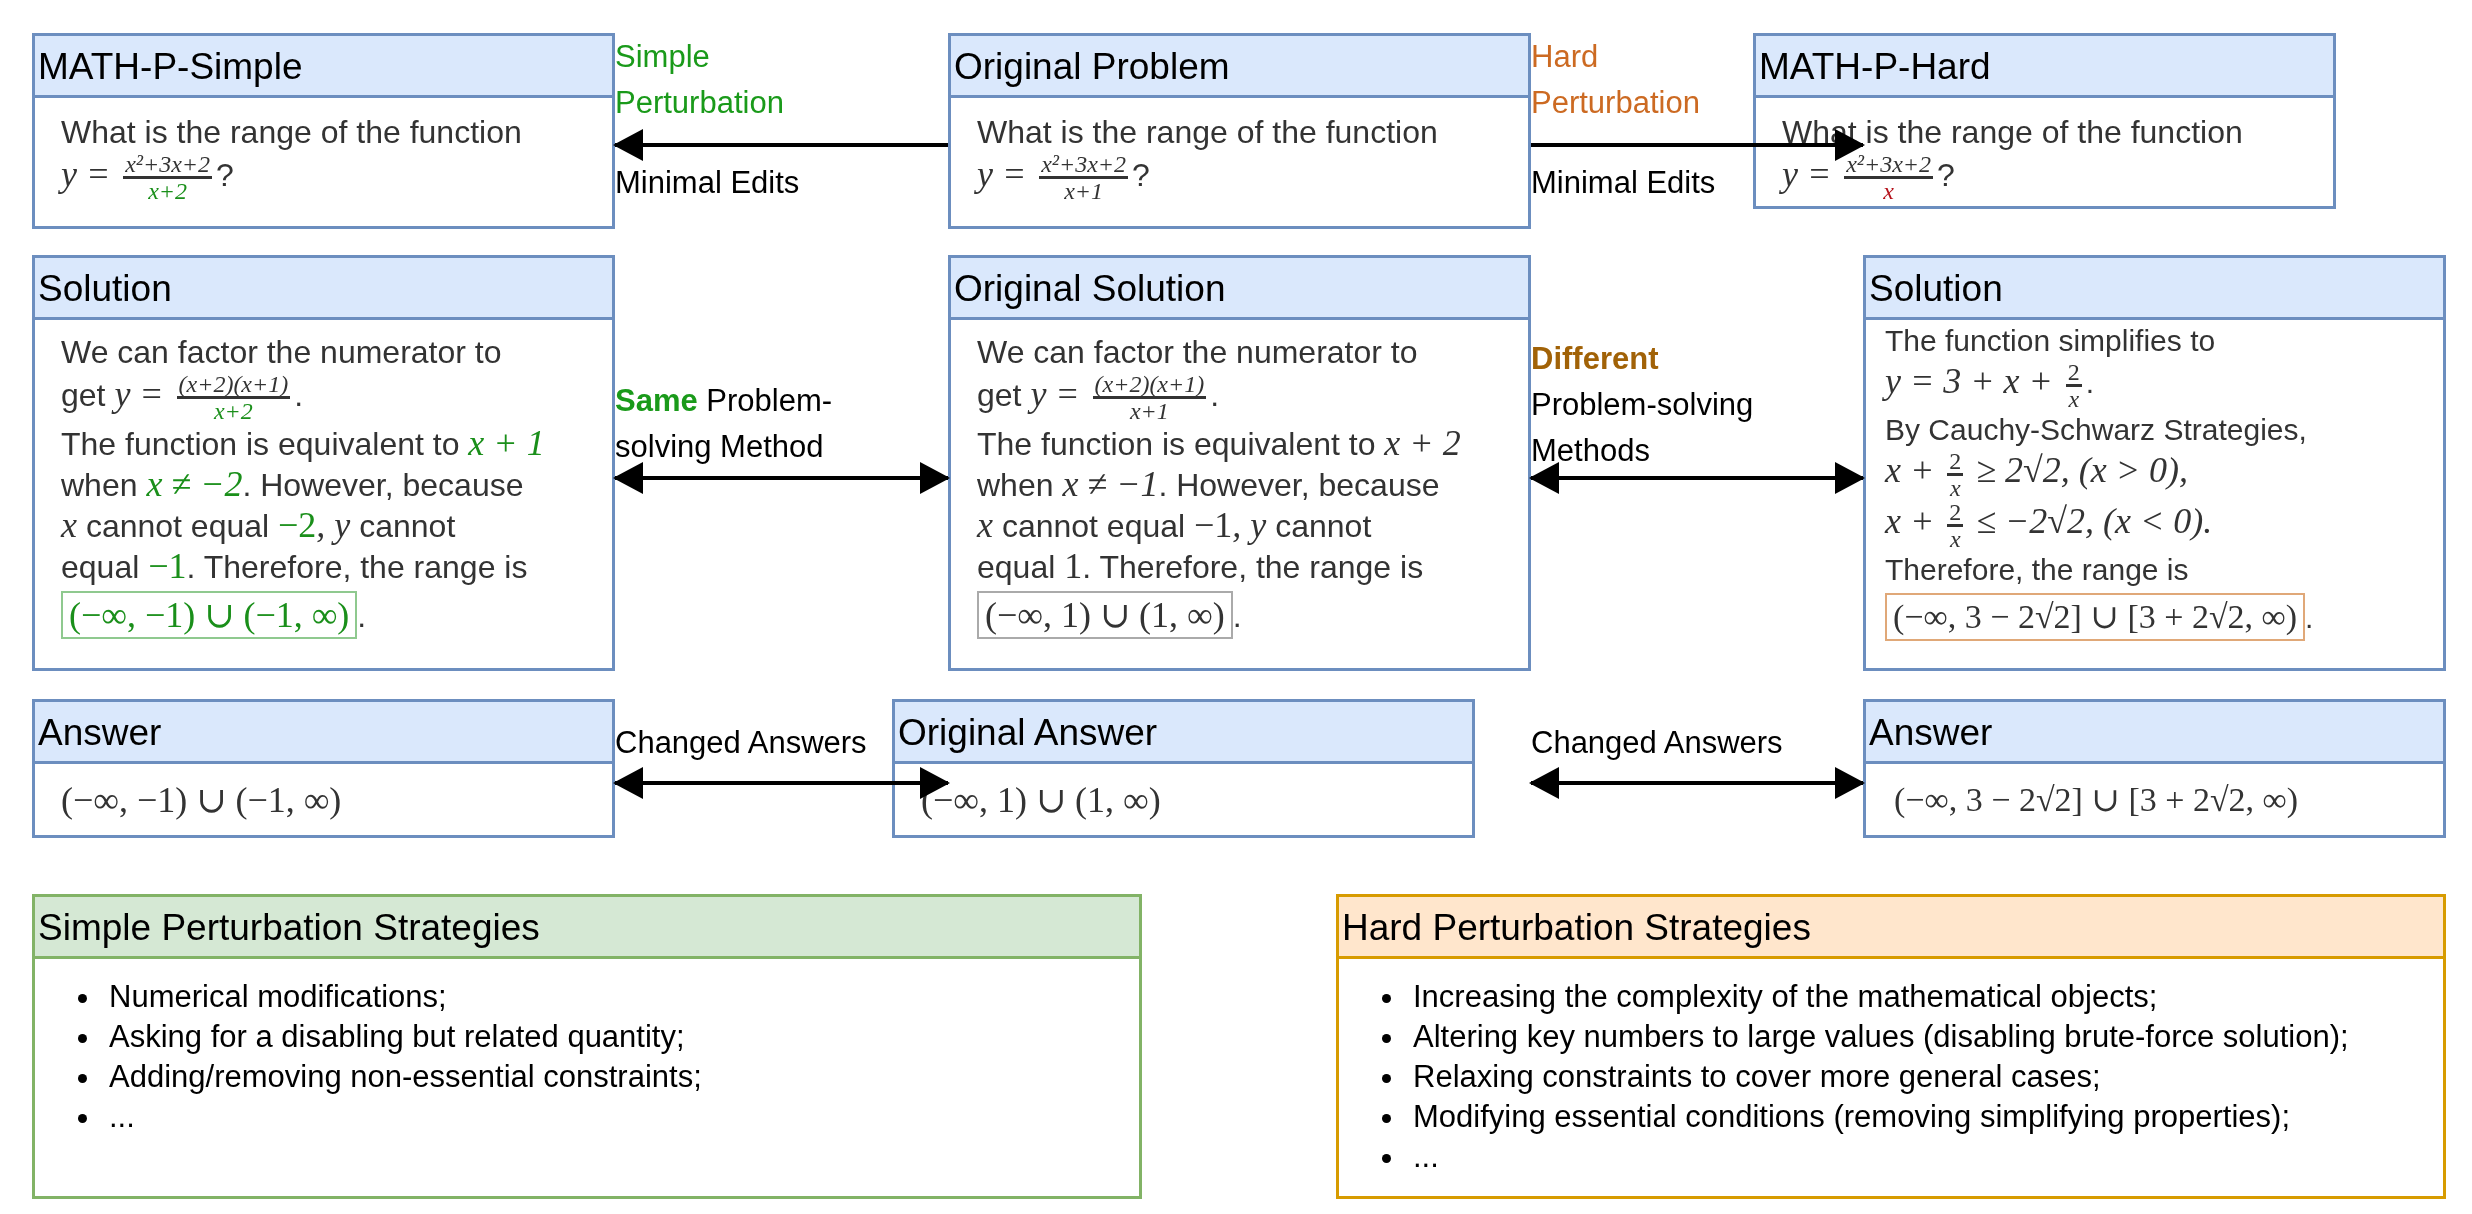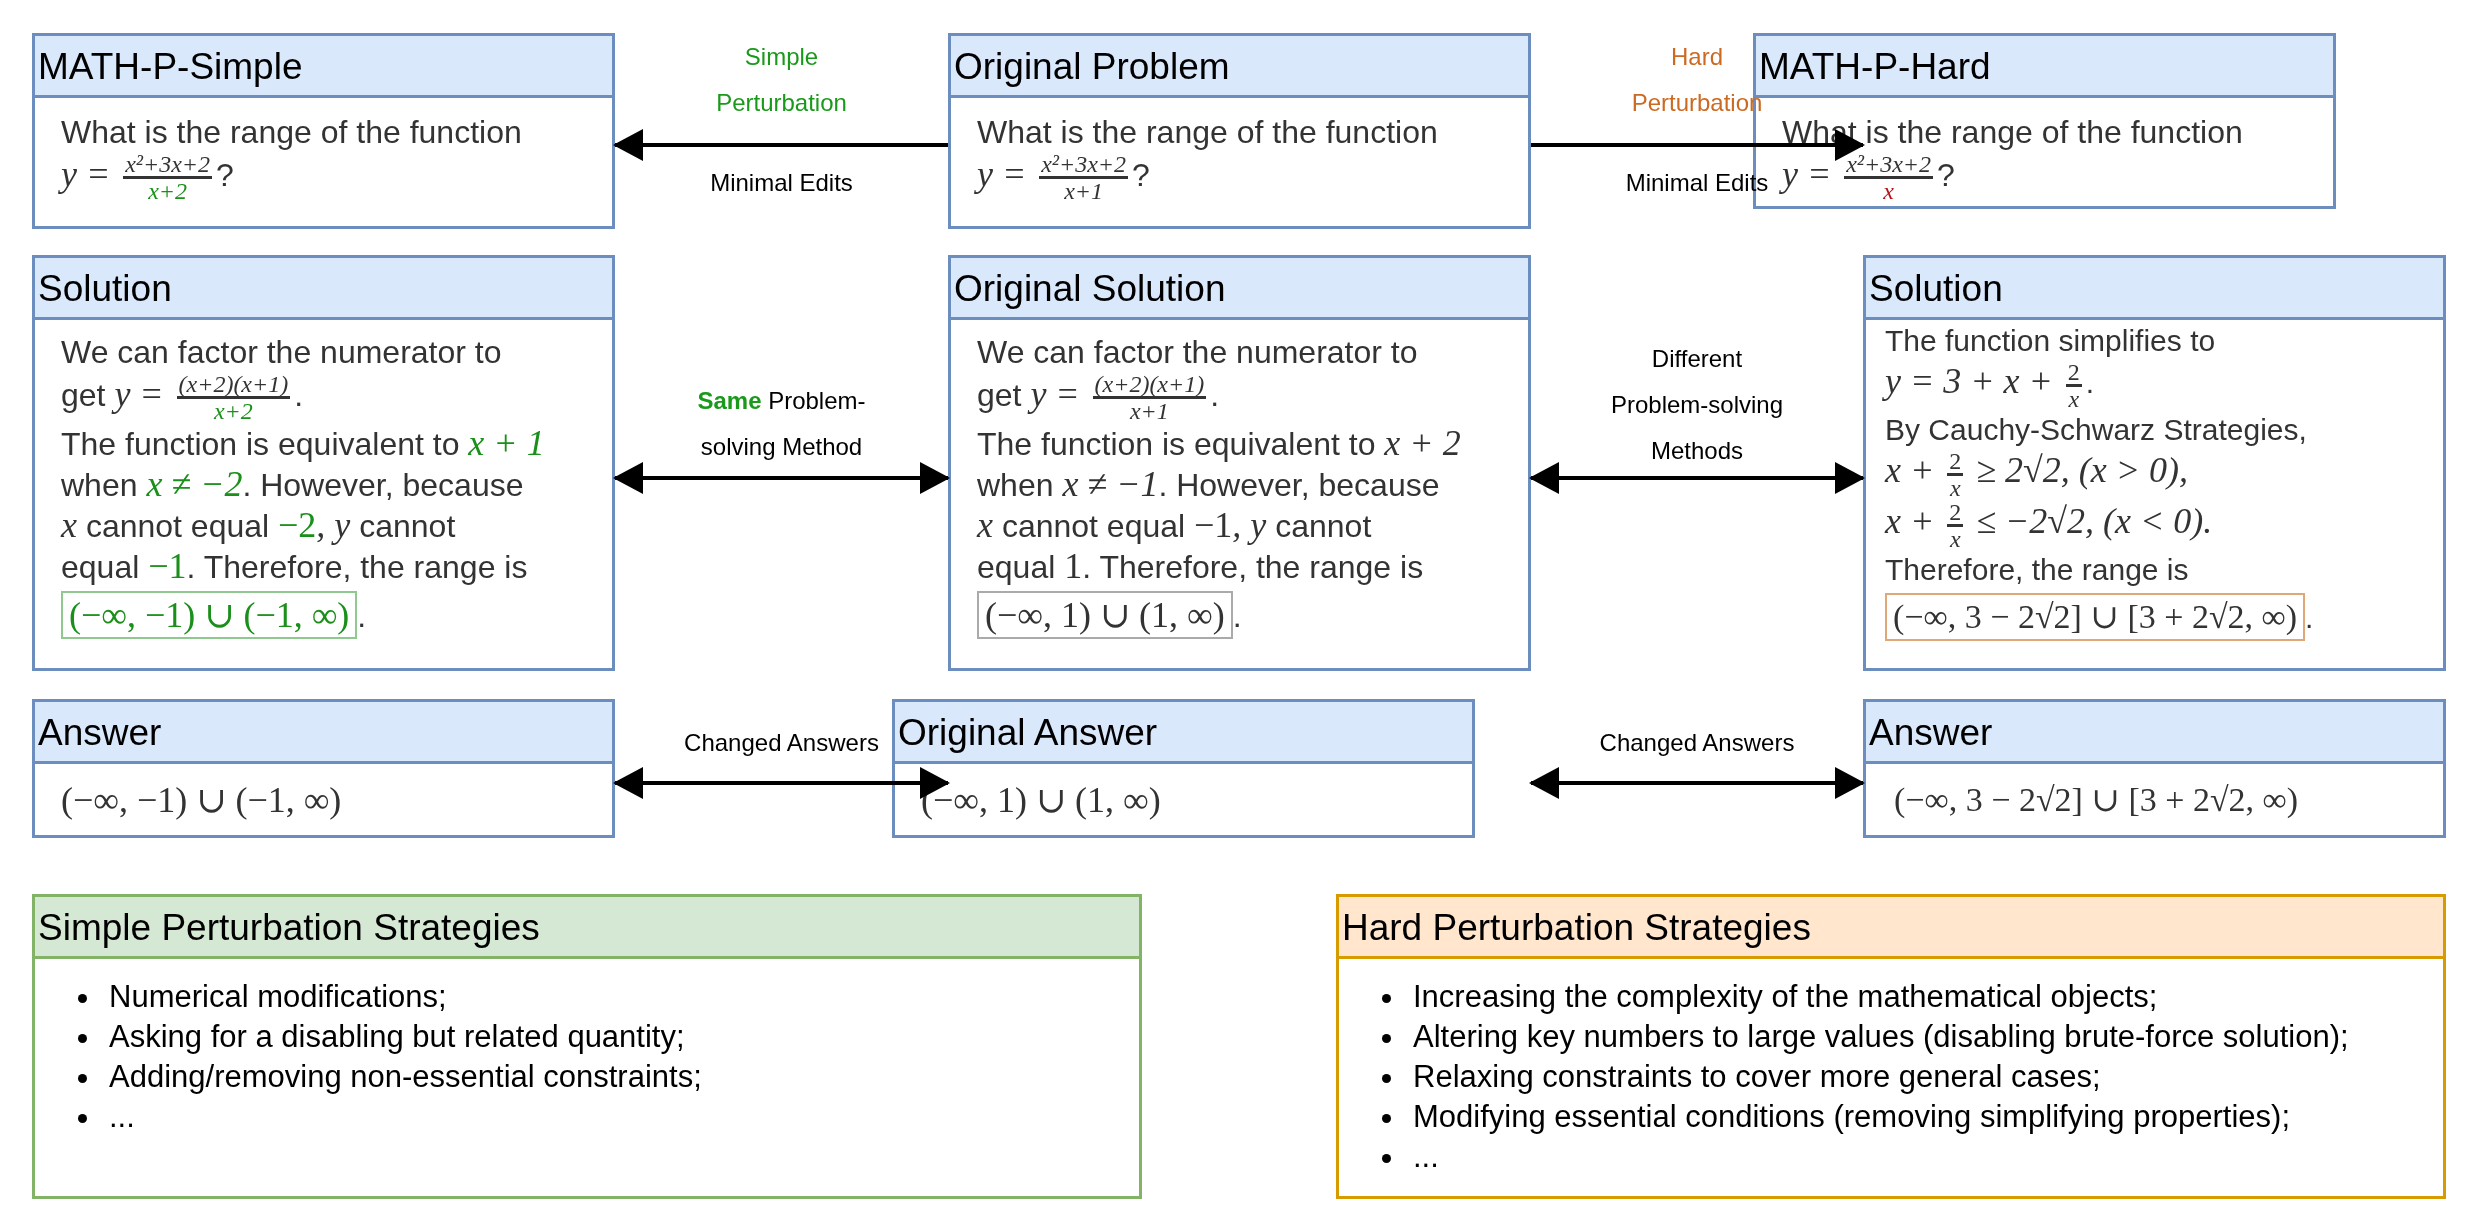--- a/index.html
+++ b/index.html
@@ -18,21 +18,21 @@
   .frac { display:inline-flex; flex-direction:column; vertical-align:middle; text-align:center;
           font-family:"Liberation Serif", serif; font-size:24px; line-height:24px; margin:0 4px; }
   .frac .num { border-bottom:3px solid currentColor; padding:0 2px; font-style:italic; }
   .frac .den { font-style:italic; }
   .green-t { color:#1a8f1a; }
   .red-t { color:#b5121b; }
   .orange-t { color:#c8621d; }
   .boxed { display:inline-block; border:2px solid #aaa; padding:0 6px; line-height:44px; }
   .boxed.g { border-color:#8fc98f; }
   .boxed.o { border-color:#e0a878; }
-  .label { position:absolute; text-align:center; font-size:24px; line-height:46px; color:#000; }
+  .label { position:absolute; text-align:left; font-size:31px; line-height:46px; color:#000; }
   .arrow { position:absolute; height:4px; background:#000; }
   .arrow .hl, .arrow .hr { position:absolute; top:-14px; width:0; height:0;
           border-top:16px solid transparent; border-bottom:16px solid transparent; }
   .arrow .hl { left:-2px; border-right:30px solid #000; }
   .arrow .hr { right:-2px; border-left:30px solid #000; }
   ul.strat { margin:18px 0 0 0; padding-left:68px; font-size:31px; line-height:40px; color:#000; }
   ul.strat li { padding-left:6px; }
 </style>
 </head>
 <body>
@@ -154,21 +154,21 @@
 <div class="label" style="left:615px;top:378px;width:333px;">
   <div><span style="color:#1a9a1a;font-weight:bold;">Same</span><span> Problem-</span></div>
   <div>solving Method</div>
 </div>
 <div class="arrow" style="left:615px;top:476px;width:333px;">
   <span class="hl"></span>
   <span class="hr"></span>
 </div>
 
 <div class="label" style="left:1531px;top:336px;width:332px;">
-  <div style="color:#000000;font-weight:normal;">Different</div>
+  <div style="color:#a16207;font-weight:bold;">Different</div>
   <div>Problem-solving</div>
   <div>Methods</div>
 </div>
 <div class="arrow" style="left:1531px;top:476px;width:332px;">
   <span class="hl"></span>
   <span class="hr"></span>
 </div>
 
 <div class="box" style="left:32px;top:699px;width:583px;height:139px;">
   <div class="hdr">Answer</div>

